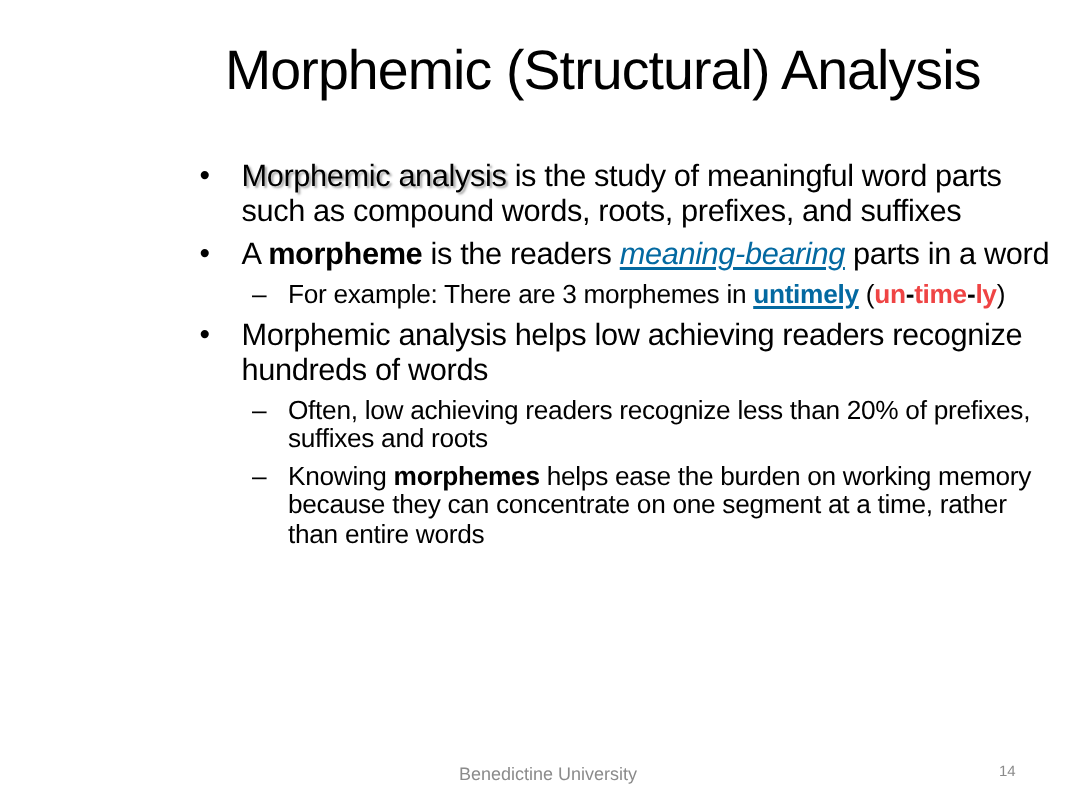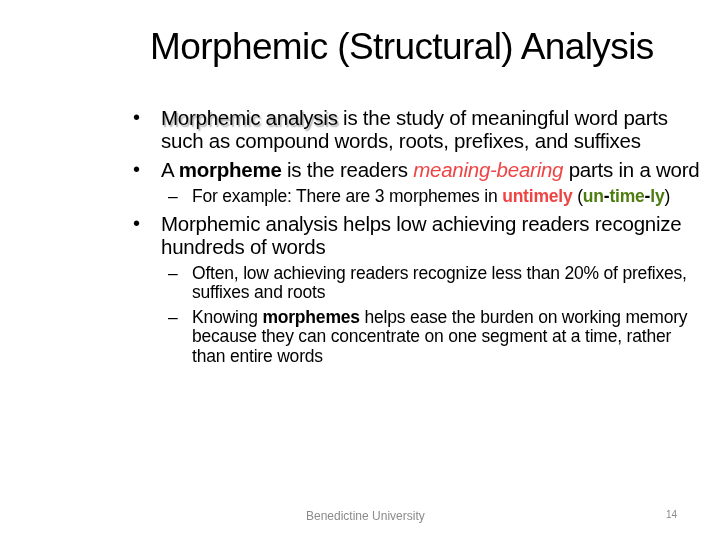--- a/index.html
+++ b/index.html
@@ -66,24 +66,25 @@
       position: absolute;
       left: 35px;
       top: 0;
       width: 20px;
     }
     .shadowed {
       text-shadow: 1.5px 1.5px 1.5px rgba(0,0,0,0.35);
     }
     .bold { font-weight: bold; }
     .accent {
-      color: #4d7c0f;
+      color: #ef4444;
     }
     .accent-ul {
-      color: #ef4444;
+      color: #0369a1;
+      text-decoration: underline;
       text-decoration-thickness: 2px;
       text-underline-offset: 2px;
     }
     .italic { font-style: italic; }
     .footer-center {
       position: absolute;
       left: 306px;
       top: 509px;
       font-size: 12px;
       color: #8b8b8b;

